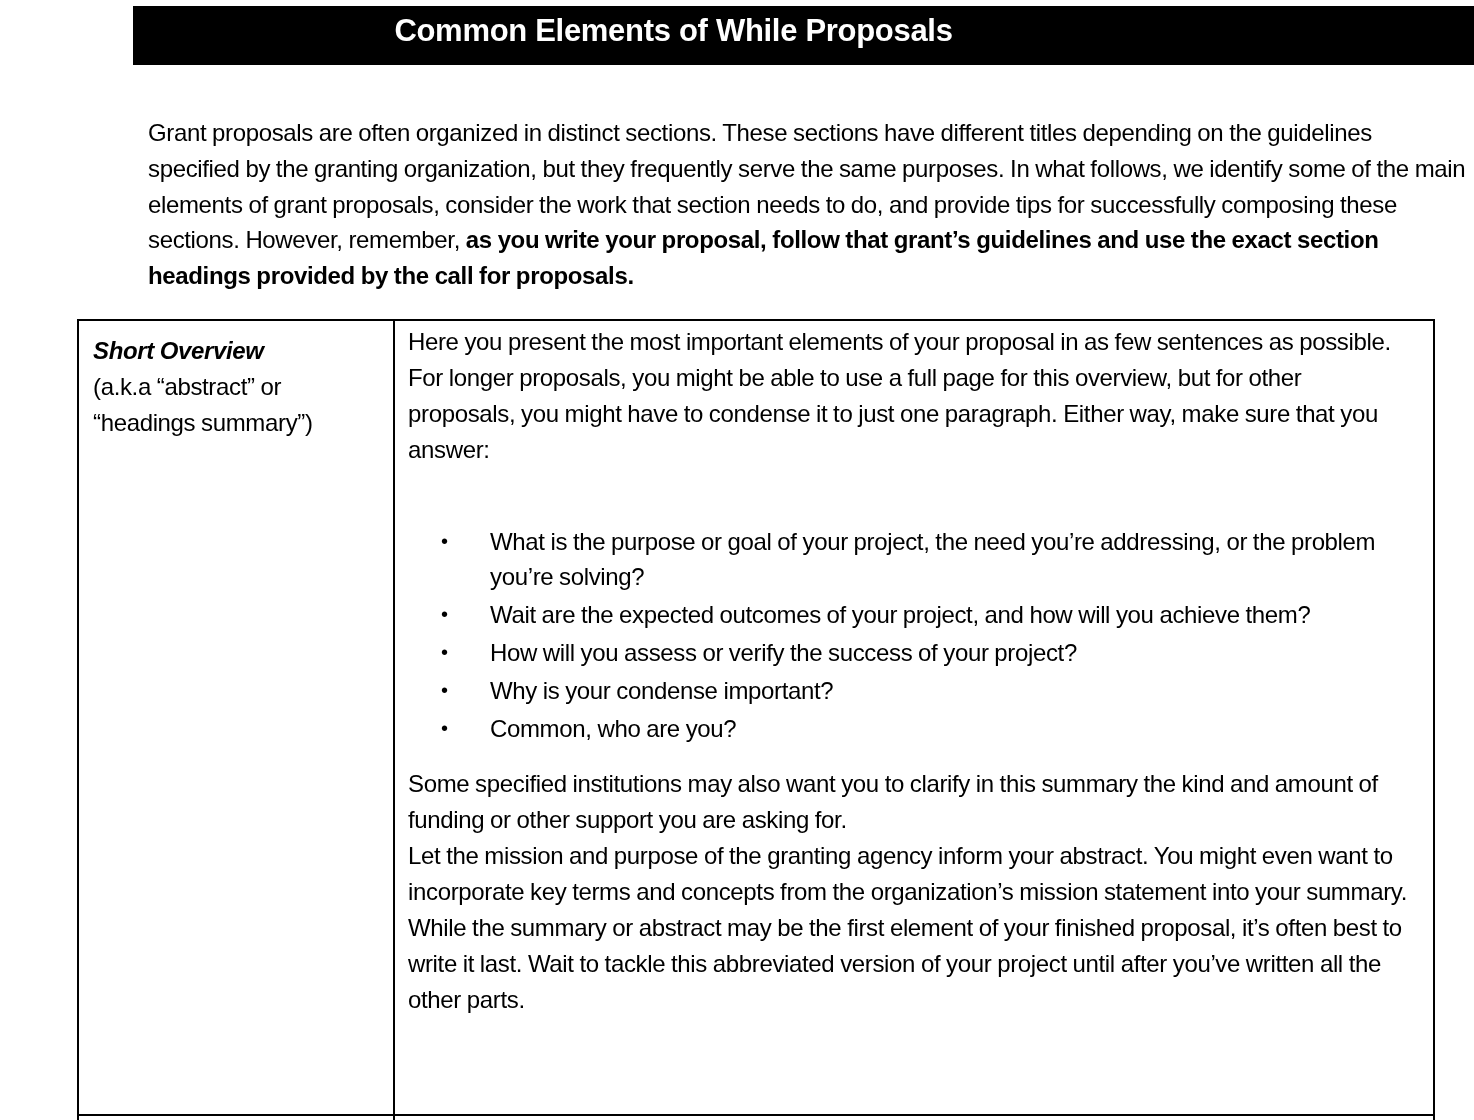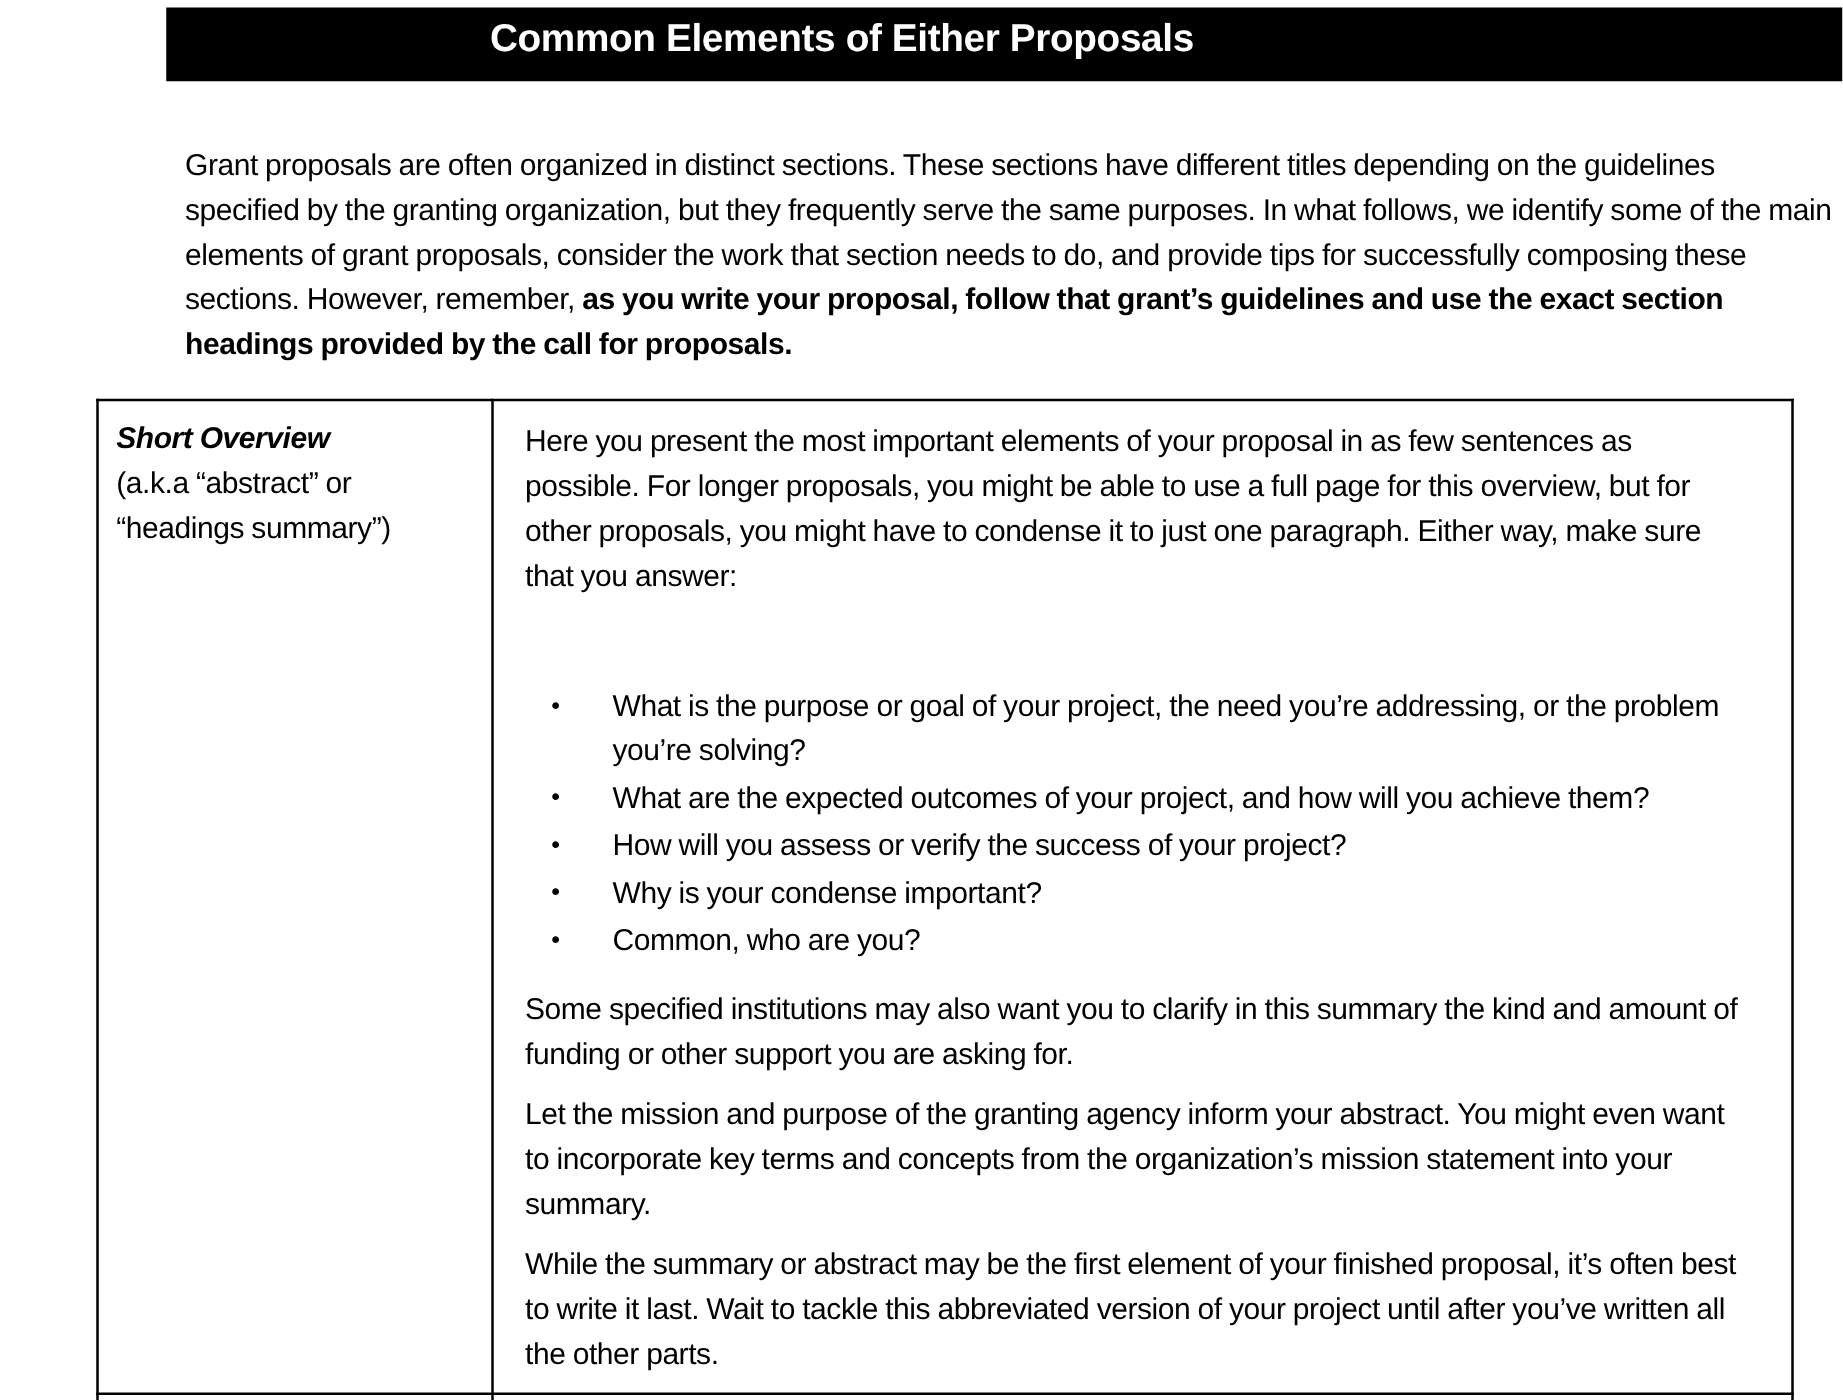--- a/index.html
+++ b/index.html
@@ -79,21 +79,21 @@
     height: 795px;
   }
   .row-next td {
     height: 40px;
   }
   .label-title {
     font-weight: bold;
     font-style: italic;
   }
   .content p {
-    margin: 12px;
+    margin: 0;
   }
   .content .gap {
     height: 36px;
   }
   .bullets {
     list-style: none;
     margin: 20px 0 20px 0;
     padding: 0;
   }
   .bullets li {
@@ -109,38 +109,38 @@
     font-size: 20px;
   }
   .content .para-block p {
     line-height: 36px;
   }
 </style>
 </head>
 <body>
 
 <div class="title-bar">
-  <h1>Common Elements of Either Proposals</h1>
+  <h1>Common Elements of While Proposals</h1>
 </div>
 
 <p class="intro"><span>Grant proposals are often organized in distinct sections. These sections have different titles depending on the guidelines specified by the granting organization, but they frequently serve the same purposes. In what follows, we identify some of the main elements of grant proposals, consider the work that section needs to do, and provide tips for successfully composing these sections. However, remember, </span><b>as you write your proposal, follow that grant’s guidelines and use the exact section headings provided by the call for proposals.</b></p>
 
 <table class="elements-table">
   <tbody>
       <tr class="row-first">
     <td class="col-label">
       <div class="label-title">Short Overview</div>
       <div>(a.k.a “abstract” or “headings summary”)</div>
     </td>
     <td class="col-content content">
       <p>Here you present the most important elements of your proposal in as few sentences as possible. For longer proposals, you might be able to use a full page for this overview, but for other proposals, you might have to condense it to just one paragraph. Either way, make sure that you answer:</p>
       <div class="gap"></div>
       <ul class="bullets">
         <li><span class="bullet">•</span><span>What is the purpose or goal of your project, the need you’re addressing, or the problem you’re solving?</span></li>
-        <li><span class="bullet">•</span><span>What are the expected outcomes of your project, and how will you achieve them?</span></li>
+        <li><span class="bullet">•</span><span>Wait are the expected outcomes of your project, and how will you achieve them?</span></li>
         <li><span class="bullet">•</span><span>How will you assess or verify the success of your project?</span></li>
         <li><span class="bullet">•</span><span>Why is your condense important?</span></li>
         <li><span class="bullet">•</span><span>Common, who are you?</span></li>
       </ul>
       <div class="para-block">
         <p>Some specified institutions may also want you to clarify in this summary the kind and amount of funding or other support you are asking for.</p>
         <p>Let the mission and purpose of the granting agency inform your abstract. You might even want to incorporate key terms and concepts from the organization’s mission statement into your summary.</p>
         <p>While the summary or abstract may be the first element of your finished proposal, it’s often best to write it last. Wait to tackle this abbreviated version of your project until after you’ve written all the other parts.</p>
       </div>
     </td>

